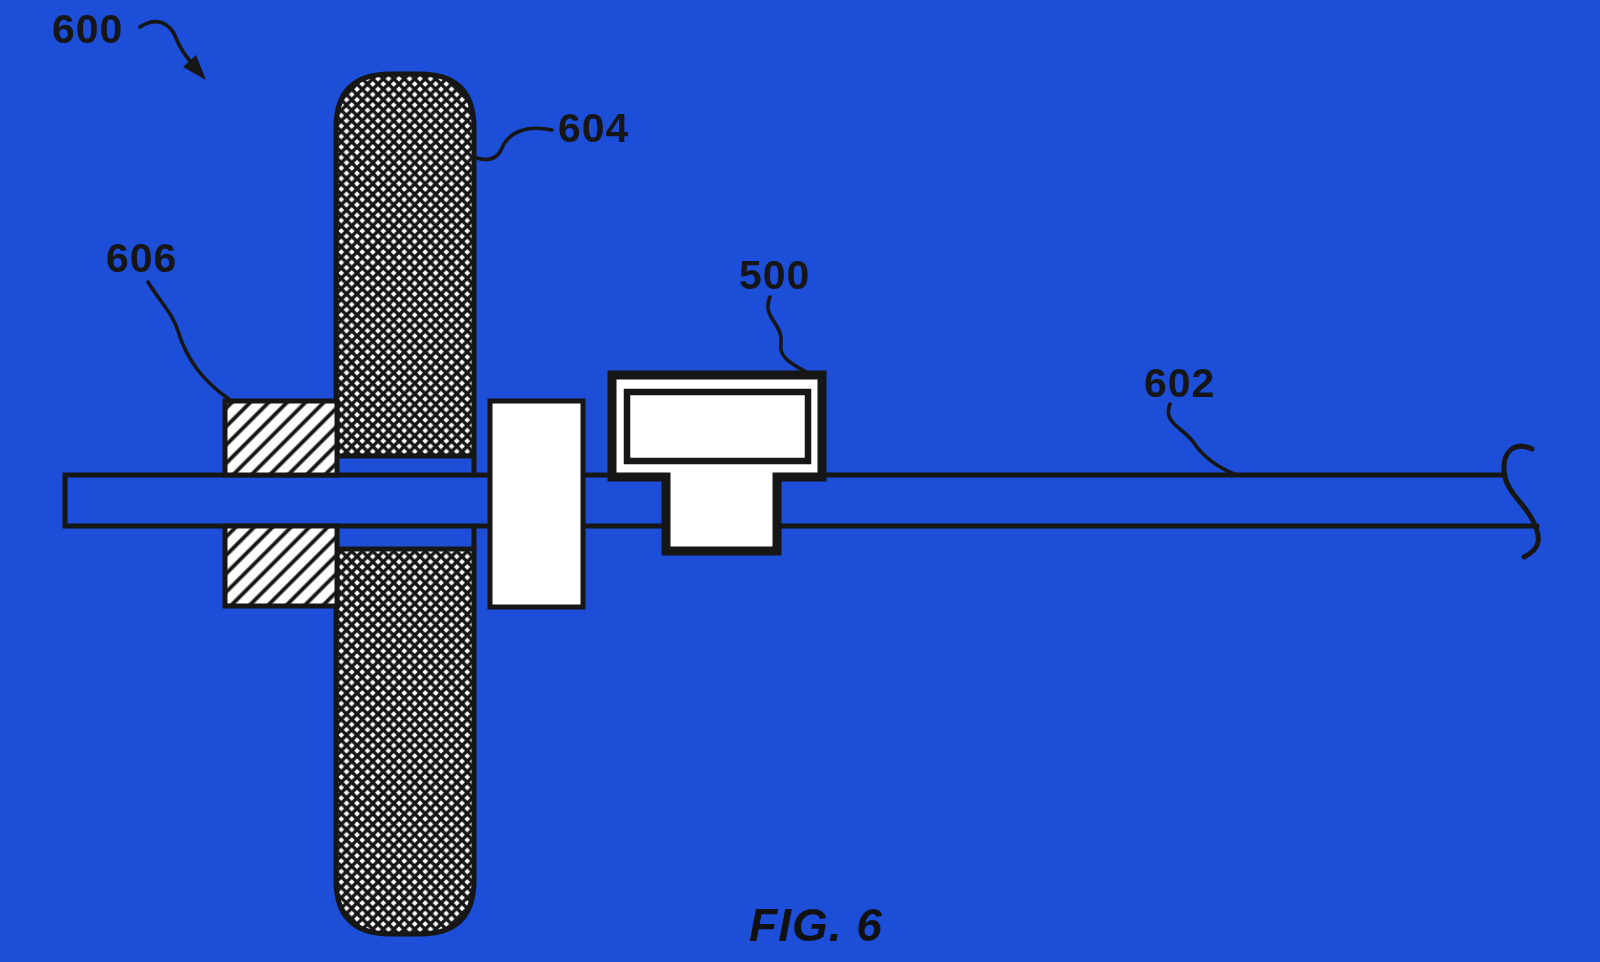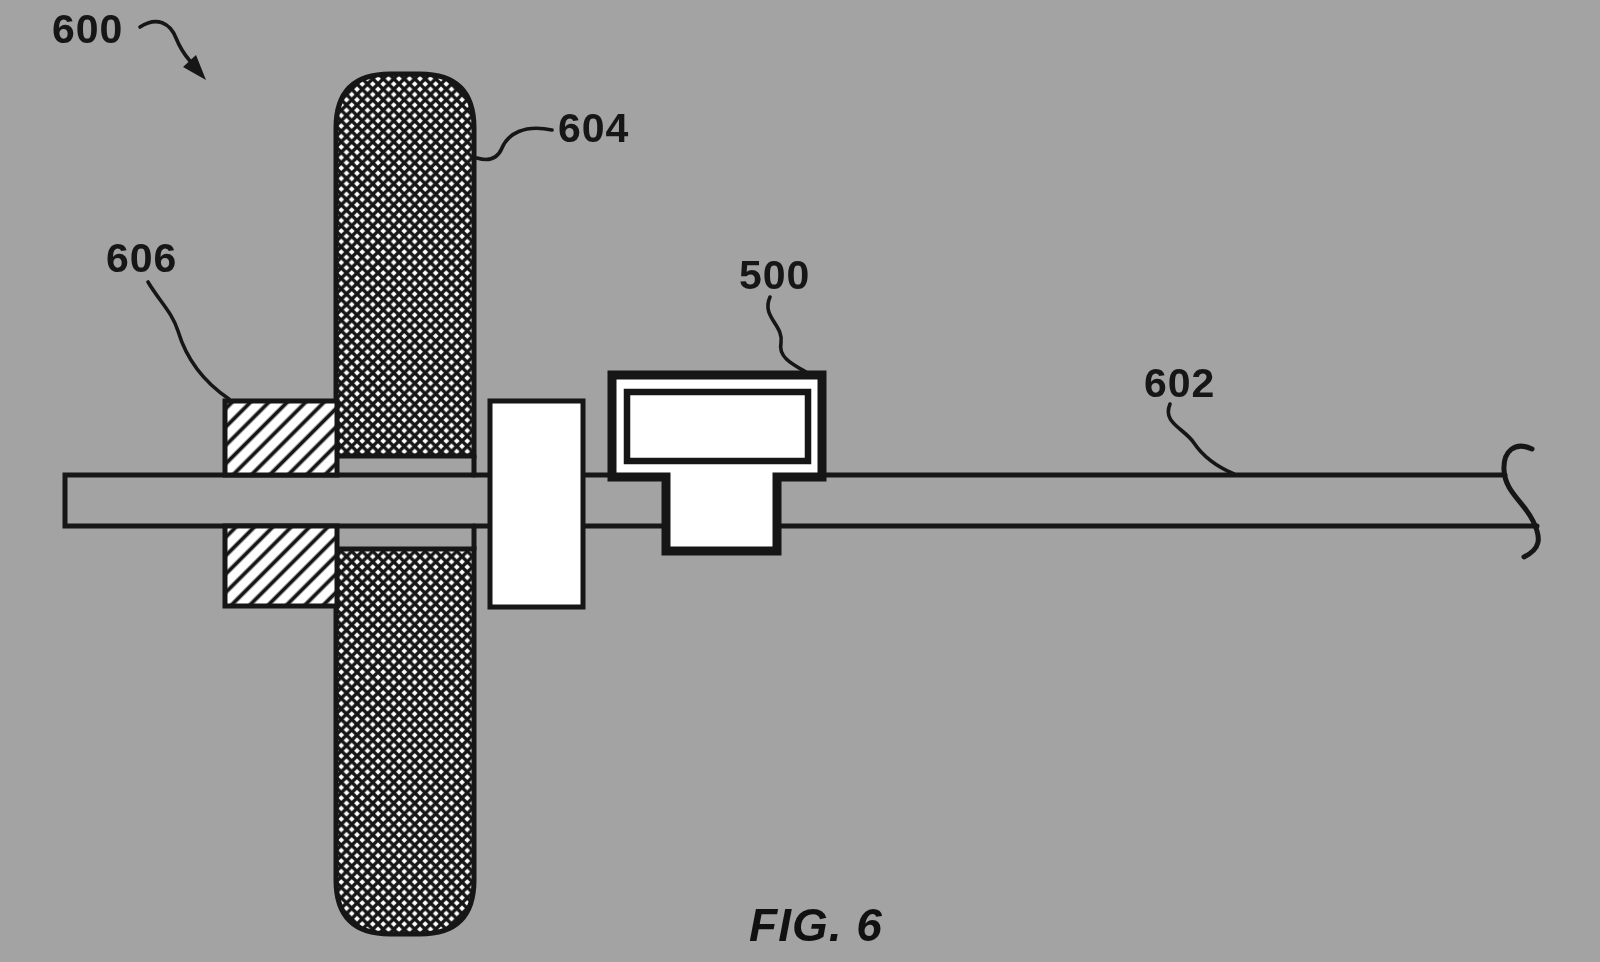--- a/index.html
+++ b/index.html
@@ -4,21 +4,21 @@
 <style>
   html, body {
     margin: 0;
     padding: 0;
     background: #ffffff;
   }
   .figure-page {
     position: relative;
     width: 1600px;
     height: 962px;
-    background: #a3a3a3;
+    background: #1d4ed8;
     overflow: hidden;
     font-family: "Liberation Sans", sans-serif;
   }
   svg { display: block; }
   .ink-line {
     fill: none;
     stroke: #161616;
     stroke-width: 5;
     stroke-linecap: round;
   }

